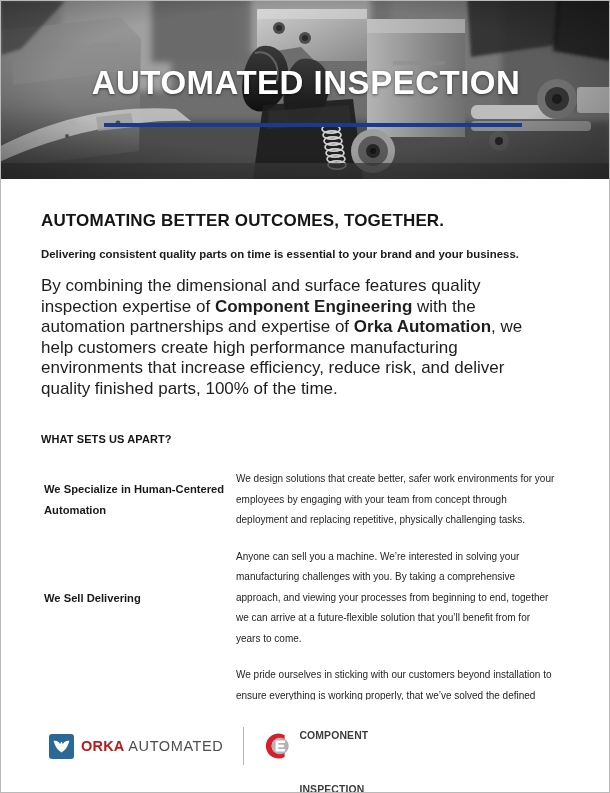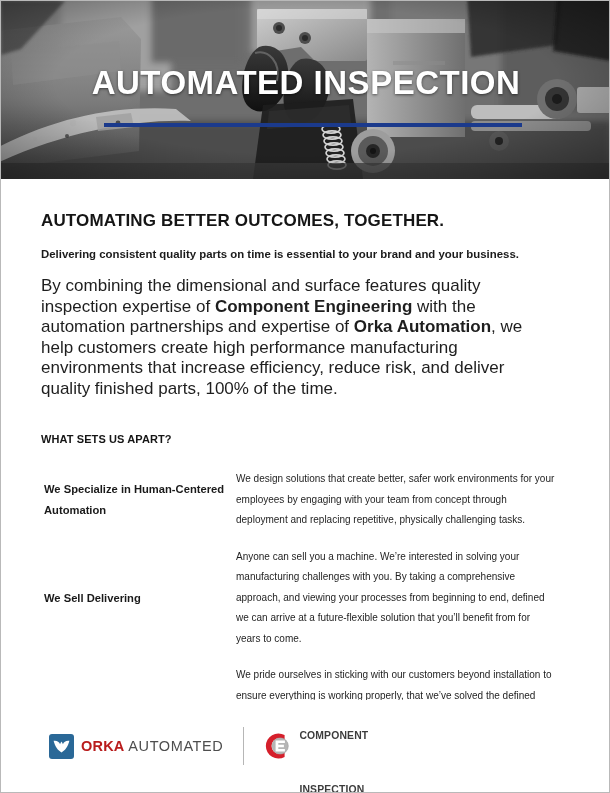--- a/index.html
+++ b/index.html
@@ -348,21 +348,21 @@
 
     <div class="feature-list">
 
       <div class="feature-row">
         <div class="feature-term">We Specialize in Human-Centered Automation</div>
         <div class="feature-desc">We design solutions that create better, safer work environments for your employees by engaging with your team from concept through deployment and replacing repetitive, physically challenging tasks.</div>
       </div>
 
       <div class="feature-row">
         <div class="feature-term">We Sell Delivering</div>
-        <div class="feature-desc">Anyone can sell you a machine. We’re interested in solving your manufacturing challenges with you. By taking a comprehensive approach, and viewing your processes from beginning to end, defined we can arrive at a future-flexible solution that you’ll benefit from for years to come.</div>
+        <div class="feature-desc">Anyone can sell you a machine. We’re interested in solving your manufacturing challenges with you. By taking a comprehensive approach, and viewing your processes from beginning to end, together we can arrive at a future-flexible solution that you’ll benefit from for years to come.</div>
       </div>
 
       <div class="feature-row">
         <div class="feature-term">With You Until It’s Right</div>
         <div class="feature-desc">We pride ourselves in sticking with our customers beyond installation to ensure everything is working properly, that we’ve solved the defined problem, and your team is trained and ready to take over. If it isn’t right, we’ll stay until it is.</div>
       </div>
 
     </div>
   </div>
 

